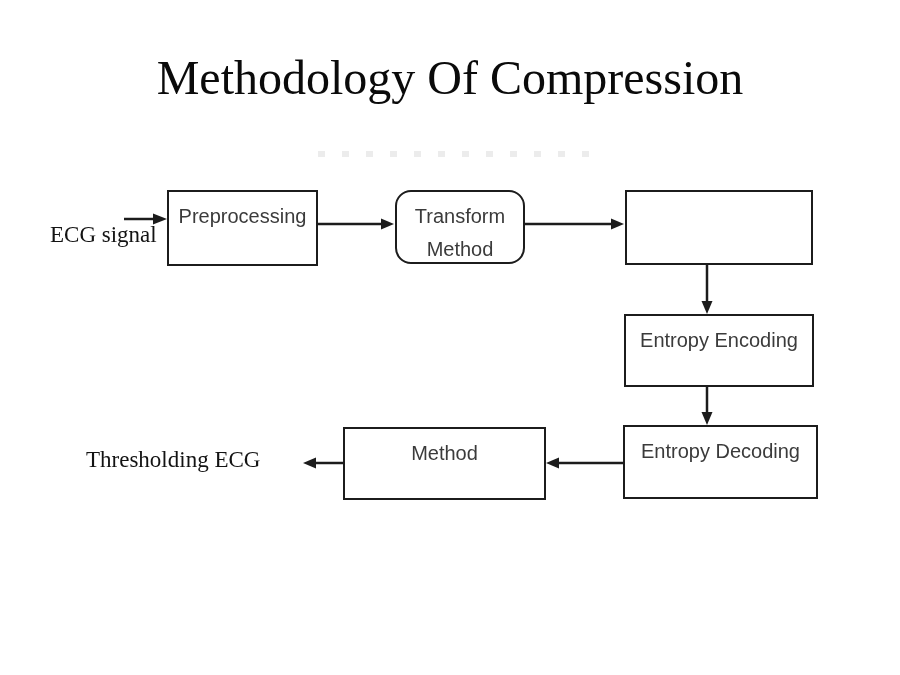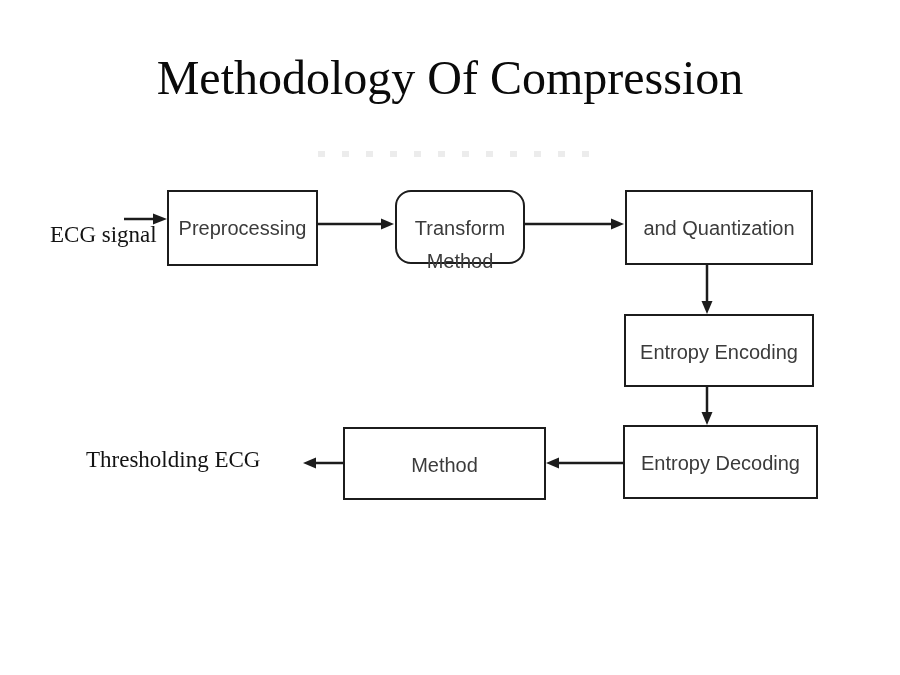--- a/index.html
+++ b/index.html
@@ -38,21 +38,21 @@
     white-space: nowrap;
   }
   .input-label  { left: 50px;  top: 222px; }
   .output-label { left: 86px;  top: 447px; }
   .box {
     position: absolute;
     box-sizing: border-box;
     border: 2px solid #1c1c1c;
     background: #ffffff;
     text-align: center;
-    padding-top: 20px;
+    padding-top: 8px;
     font-size: 20px;
     line-height: 33px;
     color: #3b3b3b;
     white-space: nowrap;
   }
   .b-pre    { left: 167px; top: 190px; width: 151px; height: 76px; }
   .b-trans  { left: 395px; top: 190px; width: 130px; height: 74px; border-radius: 16px; }
   .b-thresh { left: 625px; top: 190px; width: 188px; height: 75px; }
   .b-enc    { left: 624px; top: 314px; width: 190px; height: 73px; }
   .b-dec    { left: 623px; top: 425px; width: 195px; height: 74px; }
@@ -81,21 +81,20 @@
   <div class="box b-pre">
     <div>Preprocessing</div>
   </div>
 
   <div class="box b-trans">
     <div>Transform</div>
     <div>Method</div>
   </div>
 
   <div class="box b-thresh">
-    <div>and Quantization</div>
   </div>
 
   <div class="box b-enc">
     <div>Entropy Encoding</div>
   </div>
 
   <div class="box b-dec">
     <div>Entropy Decoding</div>
   </div>
 

